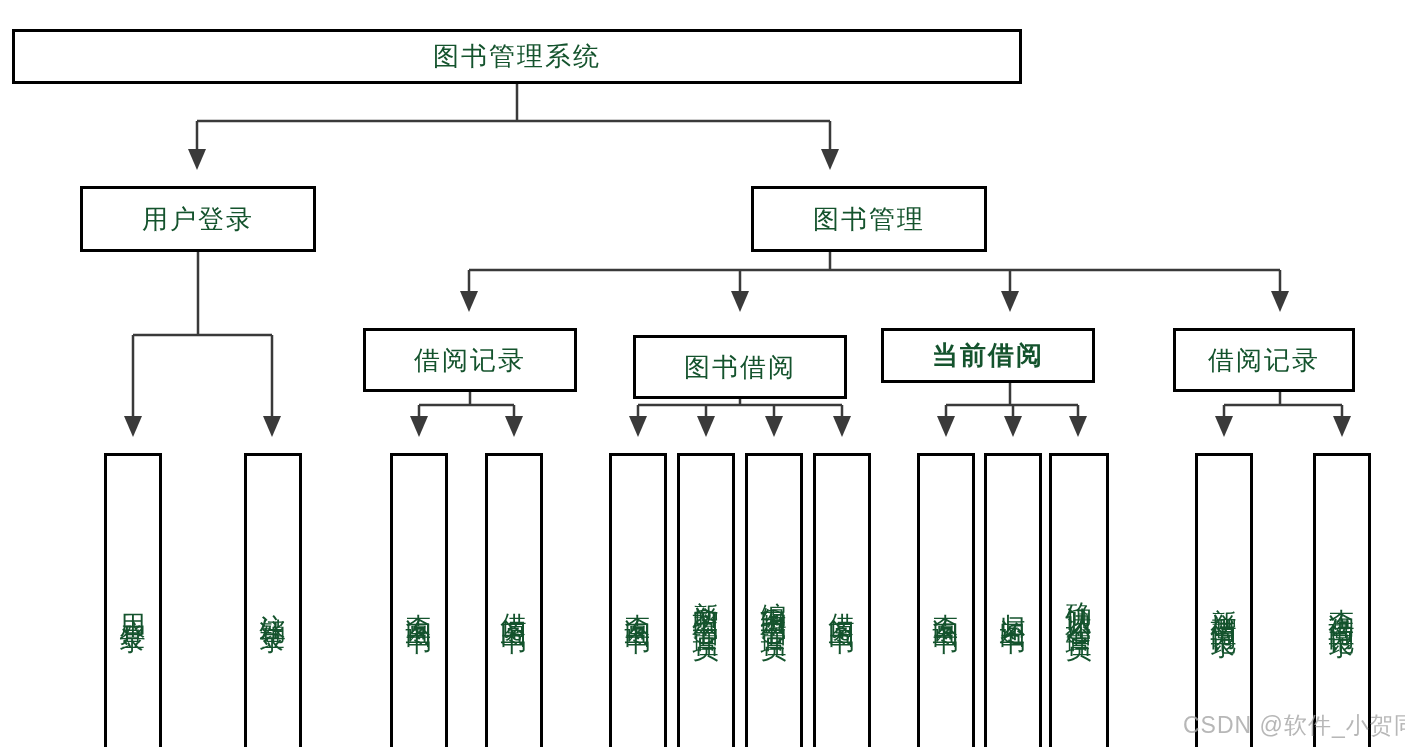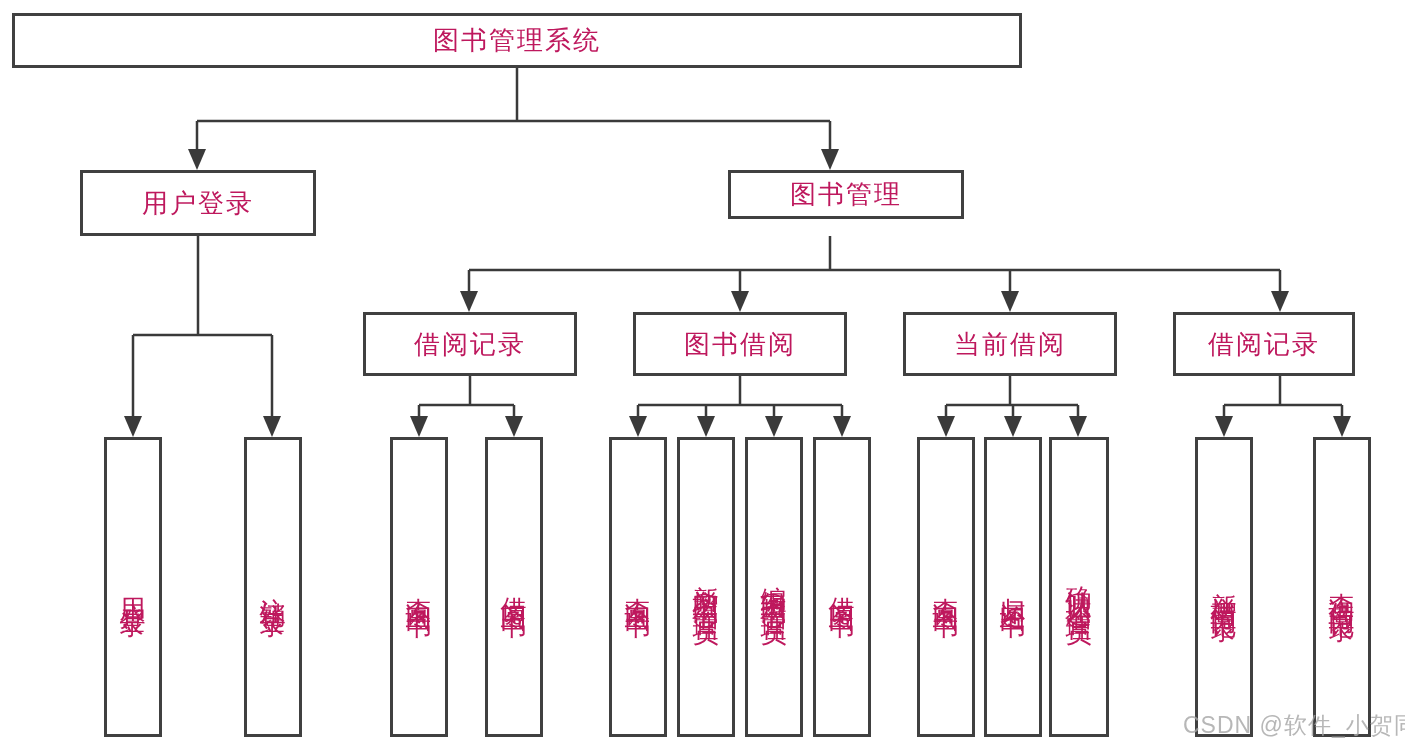--- a/index.html
+++ b/index.html
@@ -2,41 +2,41 @@
 <html><head>
 <meta charset="utf-8">
 <style>
   html,body{margin:0;padding:0;background:#ffffff;}
   #stage{
     position:relative;width:1405px;height:747px;background:#ffffff;overflow:hidden;
     font-family:"Liberation Sans","DejaVu Sans",sans-serif;
   }
   svg.connectors{position:absolute;left:0;top:0;width:1405px;height:747px;}
   .node{
-    position:absolute;background:#ffffff;border:3px solid #404040;box-sizing:border-box;
+    position:absolute;background:#ffffff;border:3px solid #000000;box-sizing:border-box;
     display:flex;align-items:center;justify-content:center;
-    color:#be185d;letter-spacing:2px;white-space:nowrap;
+    color:#14532d;letter-spacing:2px;white-space:nowrap;margin-top:16px;
   }
   .node.root{font-size:24px;}
   .node.h{font-size:26px;}
   .node.v{
     writing-mode:vertical-rl;text-orientation:mixed;
     font-size:26px;letter-spacing:5px;line-height:1;
   }
   .watermark{
     position:absolute;left:1183px;top:710px;
     font-size:23px;color:rgba(165,165,165,0.8);letter-spacing:1px;white-space:nowrap;
   }
   
   #n-root{left:12px;top:13px;width:1010px;height:55px;}
   #n-l2-0{left:80px;top:170px;width:236px;height:66px;}
-  #n-l2-1{left:728px;top:170px;width:236px;height:49px;}
+  #n-l2-1{left:751px;top:170px;width:236px;height:66px;}
   #n-l3-0{left:363px;top:312px;width:214px;height:64px;}
-  #n-l3-1{left:633px;top:312px;width:214px;height:64px;}
-  #n-l3-2{left:903px;top:312px;width:214px;height:64px;}
+  #n-l3-1{left:633px;top:319px;width:214px;height:64px;}
+  #n-l3-2{left:881px;top:312px;width:214px;height:55px;font-weight:bold;}
   #n-l3-3{left:1173px;top:312px;width:182px;height:64px;}
   .leaf{top:437px;width:58px;height:300px;}
   #n-leaf-0{left:104px;}  #n-leaf-1{left:244px;}
   #n-leaf-2{left:390px;}  #n-leaf-3{left:485px;}
   #n-leaf-4{left:609px;}  #n-leaf-5{left:677px;}
   #n-leaf-6{left:745px;}  #n-leaf-7{left:813px;}
   #n-leaf-8{left:917px;}  #n-leaf-9{left:984px;}
   #n-leaf-10{left:1049px;width:60px;}
   #n-leaf-11{left:1195px;} #n-leaf-12{left:1313px;}
 </style>

